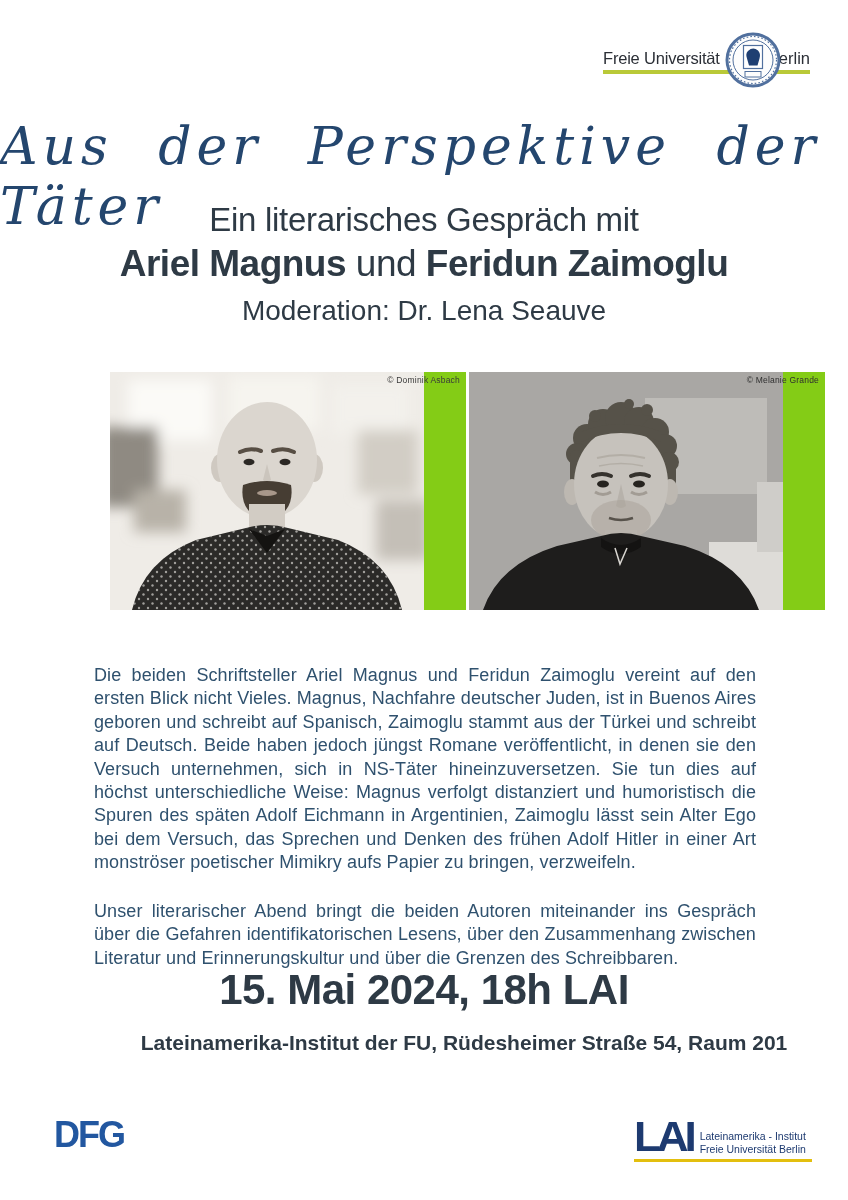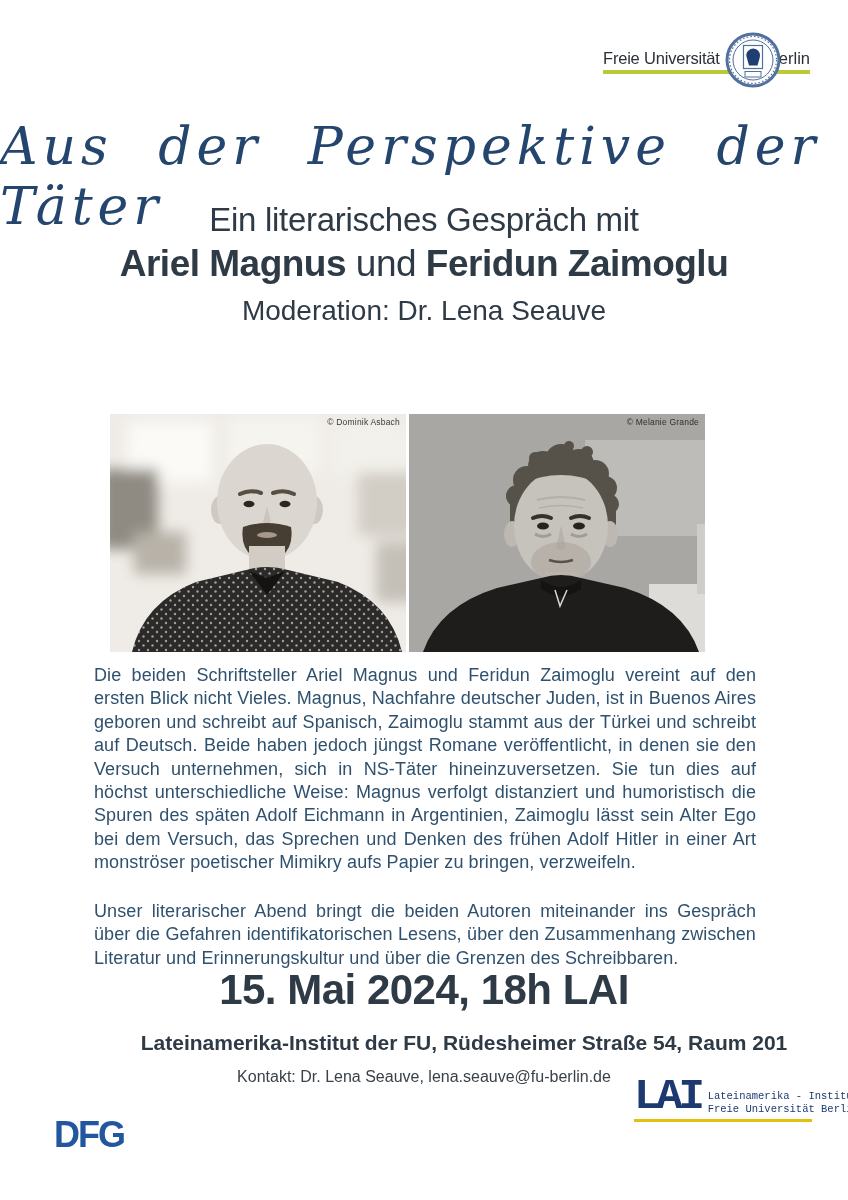--- a/index.html
+++ b/index.html
@@ -29,21 +29,21 @@
     font-size:33px;font-weight:400;color:var(--heading-dark,#2e3a45);letter-spacing:-0.3px;}
   .h-names{position:absolute;top:243px;left:0;width:100%;text-align:center;
     font-size:37px;color:var(--heading-dark,#2e3a45);letter-spacing:-0.5px;}
   .h-names .nm{font-weight:700;}
   .h-names .cj{font-weight:400;}
   .h-moderation{position:absolute;top:295px;left:0;width:100%;text-align:center;
     font-size:28px;font-weight:400;color:var(--heading-dark,#2e3a45);}
 
   
   .photos{position:absolute;top:372px;left:110px;display:flex;gap:3px;}
-  .photo{position:relative;width:296px;height:238px;overflow:hidden;background:#84cc16;margin-top:42px;}
+  .photo{position:relative;width:356px;height:238px;overflow:hidden;background:#84cc16;}
   .photo svg{display:block;width:314px;height:238px;}
   .credit{position:absolute;top:3px;right:6px;font-size:8.5px;color:#3a3a3a;letter-spacing:0.2px;}
   .credit.right{color:#2f2f2f;}
 
   
   .para{
     position:absolute;left:94px;width:662px;text-align:justify;
     font-size:18px;line-height:23.4px;color:var(--body-blue,#2f516e);
     letter-spacing:0.1px;
   }
@@ -58,21 +58,21 @@
   .ev-contact{position:absolute;top:1068px;left:0;width:100%;text-align:center;
     font-size:16px;font-weight:400;color:#3a4149;}
 
   
   .dfg{position:absolute;left:54px;top:1118px;display:flex;align-items:flex-start;}
   .dfg-acronym{font-size:36px;font-weight:700;color:var(--dfg-blue,#2257a0);
     letter-spacing:-2px;line-height:34px;font-family:"Liberation Sans",sans-serif;}
   .dfg-text{margin-left:14px;margin-top:2px;font-size:13px;line-height:16px;
     color:var(--dfg-text-gray,#414b59);}
 
-  .lai{position:absolute;right:36px;top:1078px;width:178px;font-family:Liberation Mono, monospace;}
+  .lai{position:absolute;right:36px;top:1118px;width:178px;}
   .lai-row{display:flex;align-items:flex-end;}
   .lai-acronym{font-size:42px;font-weight:700;color:var(--lai-blue,#1d3a70);
     letter-spacing:-4px;line-height:38px;transform:scaleX(1.05);transform-origin:left bottom;}
   .lai-text{margin-left:10px;margin-bottom:1px;font-size:10.5px;line-height:12.5px;
     color:var(--lai-blue,#1d3a70);white-space:nowrap;}
   .lai-rule{margin-top:3px;height:3px;background:var(--lai-gold,#e3bf0e);width:100%;}
 </style>
 </head>
 <body>
 
@@ -187,21 +187,20 @@
       <span class="credit right">© Melanie Grande</span>
     </div>
 
   </div>
 
   <p class="para p1">Die beiden Schriftsteller Ariel Magnus und Feridun Zaimoglu vereint auf den ersten Blick nicht Vieles. Magnus, Nachfahre deutscher Juden, ist in Buenos Aires geboren und schreibt auf Spanisch, Zaimoglu stammt aus der Türkei und schreibt auf Deutsch. Beide haben jedoch jüngst Romane veröffentlicht, in denen sie den Versuch unternehmen, sich in NS-Täter hineinzuversetzen. Sie tun dies auf höchst unterschiedliche Weise: Magnus verfolgt distanziert und humoristisch die Spuren des späten Adolf Eichmann in Argentinien, Zaimoglu lässt sein Alter Ego bei dem Versuch, das Sprechen und Denken des frühen Adolf Hitler in einer Art monströser poetischer Mimikry aufs Papier zu bringen, verzweifeln.</p>
   <p class="para p2">Unser literarischer Abend bringt die beiden Autoren miteinander ins Gespräch über die Gefahren identifikatorischen Lesens, über den Zusammenhang zwischen Literatur und Erinnerungskultur und über die Grenzen des Schreibbaren.</p>
 
   <div class="ev-date">15. Mai 2024, 18h LAI</div>
   <div class="ev-venue">Lateinamerika-Institut der FU, Rüdesheimer Straße 54, Raum 201</div>
-  <div class="ev-contact">Kontakt: Dr. Lena Seauve, lena.seauve@fu-berlin.de</div>
 
   <div class="dfg">
     <span class="dfg-acronym">DFG</span>
   </div>
 
   <div class="lai">
     <div class="lai-row">
       <span class="lai-acronym">LAI</span>
       <span class="lai-text">
         <span>Lateinamerika - Institut</span><br>

